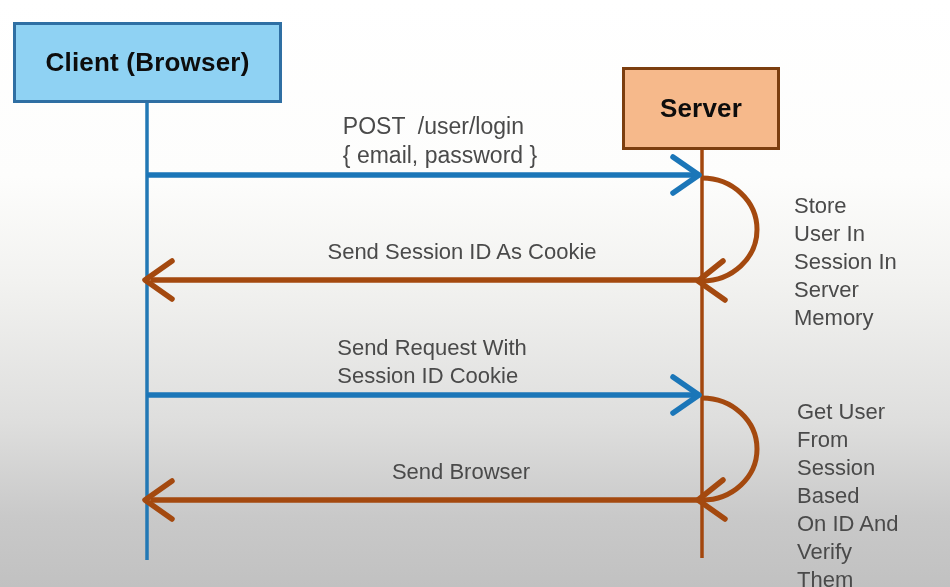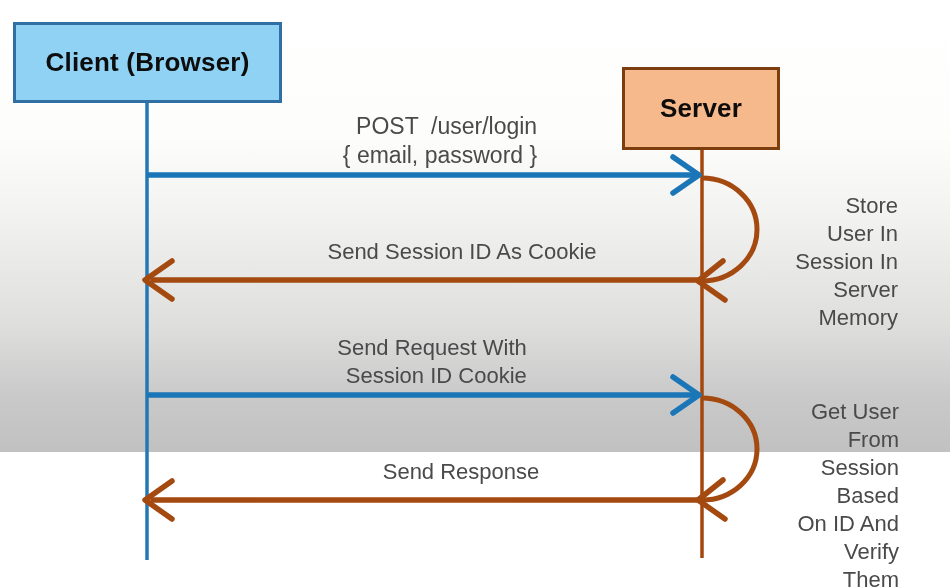--- a/index.html
+++ b/index.html
@@ -1,21 +1,21 @@
 <!DOCTYPE html>
 <html><head>
 <meta charset="utf-8">
 <style>
   html, body { margin: 0; padding: 0; }
   body { width: 950px; height: 587px; overflow: hidden; font-family: "Liberation Sans", sans-serif; }
 
   .stage {
     position: relative;
     width: 950px;
-    height: 452px;
+    height: 587px;
     background: linear-gradient(180deg, #FFFFFF 0%, #FDFDFC 30%, #F2F2F0 48%, #DEDEDD 72%, #C9C9C9 88%, #C1C1C1 100%);
   }
 
   .diagram-svg { position: absolute; left: 0; top: 0; }
 
   .actor-box {
     position: absolute;
     display: flex;
     align-items: center;
     justify-content: center;
@@ -32,21 +32,21 @@
   .actor-server {
     left: 622px; top: 22px; width: 152px; height: 77px;
     background: #F6B98B;
     border: 3px solid #7C3E0F;
     margin-top: 45px;
   }
 
   .msg-label {
     position: absolute;
     transform: translateX(-50%);
-    text-align: right;
+    text-align: left;
     white-space: pre-wrap;
     color: #4A4A4A;
     font-size: 22px;
     line-height: 28px;
   }
   .lbl-post        { left: 440px; top: 112px; font-size: 23px; line-height: 29px; }
   .lbl-cookie      { left: 462px; top: 238px; }
   .lbl-store       { left: 846px; top: 192px; }
   .lbl-request     { left: 432px; top: 334px; }
   .lbl-getuser     { left: 848px; top: 398px; }
@@ -93,15 +93,15 @@
   <div class="msg-label lbl-cookie">Send Session ID As Cookie</div>
   <div class="msg-label lbl-store">Store User In
 Session In
 Server Memory</div>
   <div class="msg-label lbl-request">Send Request With
 Session ID Cookie</div>
   <div class="msg-label lbl-getuser">Get User From
 Session Based
 On ID And
 Verify Them</div>
-  <div class="msg-label lbl-response">Send Response</div>
+  <div class="msg-label lbl-response">Send Browser</div>
 
 </div>
 
 </body></html>

